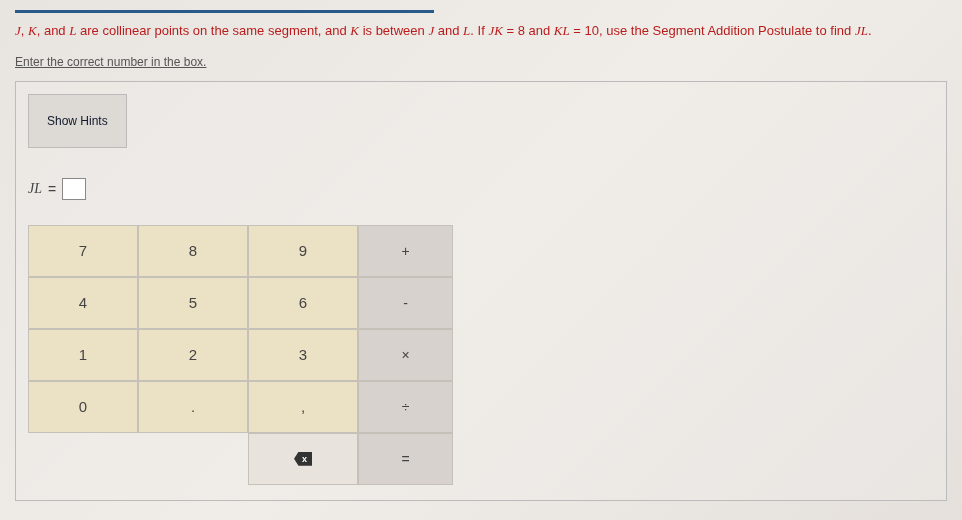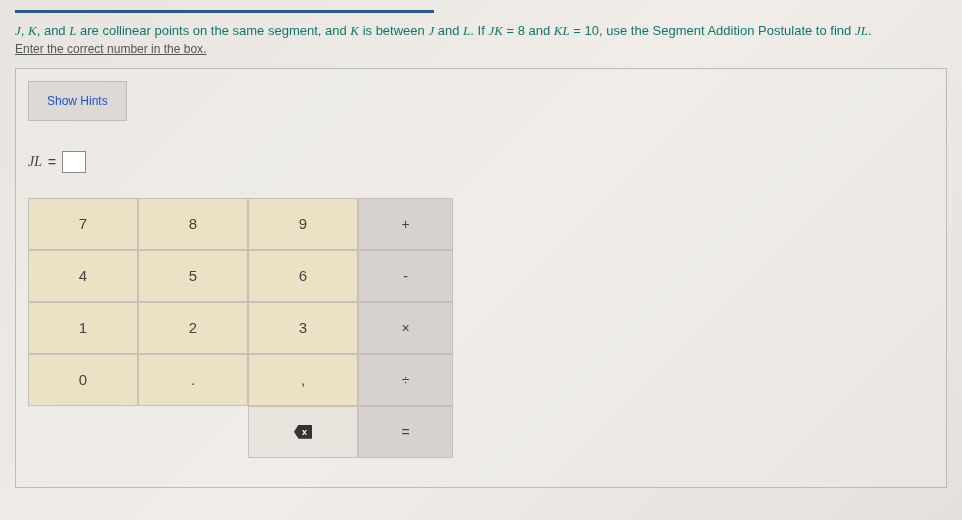--- a/index.html
+++ b/index.html
@@ -18,46 +18,46 @@
       overflow: hidden;
     }
     .progress-bar {
       height: 3px;
       background: #2a5a8a;
       width: 45%;
       margin-bottom: 8px;
     }
     .question-text {
       font-size: 13px;
-      color: #0f766e;
+      color: #b91c1c;
       line-height: 1.6;
-      margin-bottom: 0;
+      margin-bottom: 13px;
     }
     .math-var {
       font-style: italic;
       font-family: 'Times New Roman', serif;
     }
     .instruction {
       font-size: 12px;
       color: #555;
       margin-bottom: 12px;
       text-decoration: underline;
     }
     .content-panel {
       border: 1px solid #bbb;
       background: rgba(240, 238, 235, 0.4);
       padding: 12px;
       min-height: 420px;
     }
     .hint-button {
       background: #ddd9d4;
       border: 1px solid #bbb;
-      padding: 12px 18px;
+      padding: 19px 18px;
       font-size: 12px;
-      color: #1d4ed8;
+      color: #0f172a;
       cursor: pointer;
       display: inline-block;
     }
     .answer-row {
       margin-top: 30px;
       margin-bottom: 25px;
       font-size: 14px;
       color: #444;
       display: flex;
       align-items: center;

